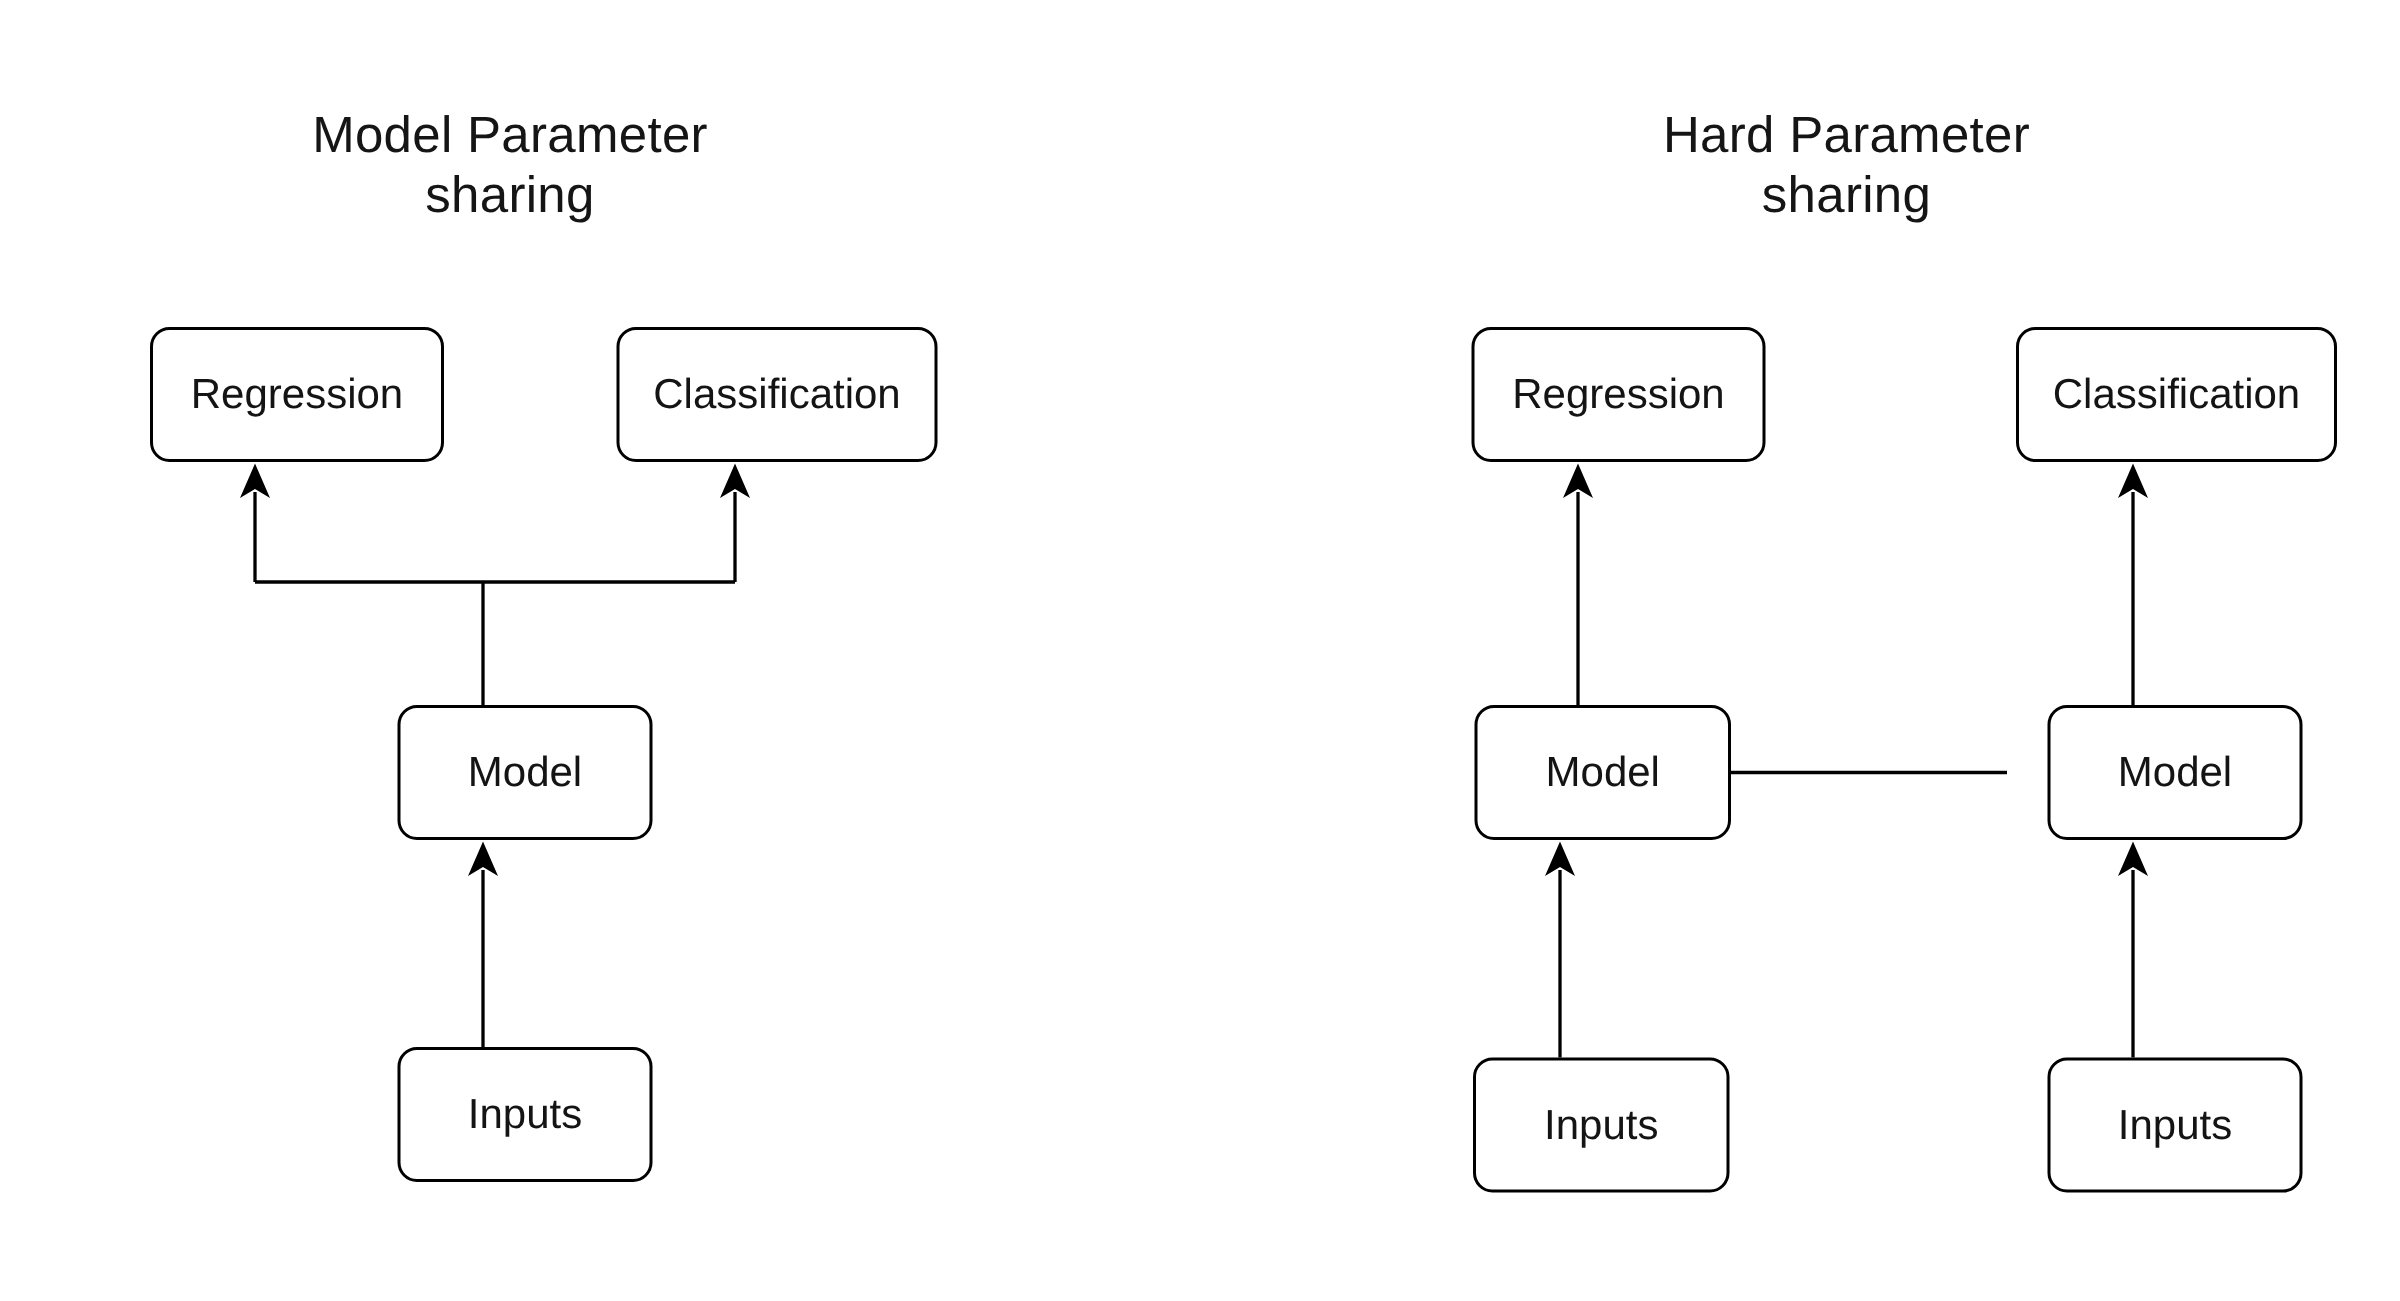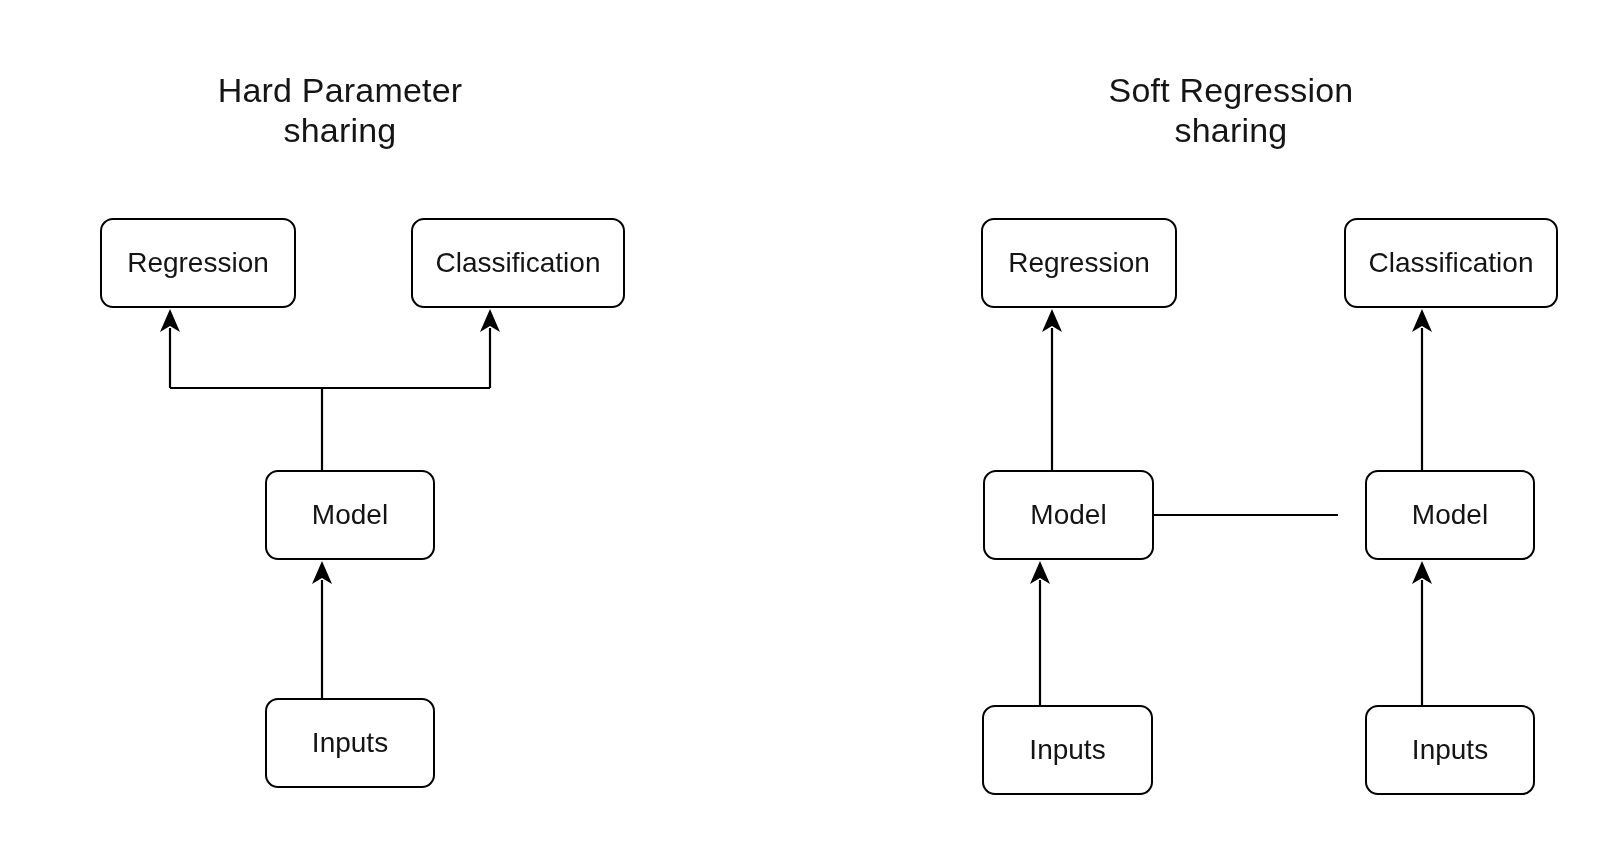--- a/index.html
+++ b/index.html
@@ -76,25 +76,25 @@
     <path class="line" d="M1422,470 V328"></path>
     <polygon class="arrowhead" points="1422,309 1412,332 1422,326 1432,332"></polygon>
     <path class="line" d="M1040,705 V580"></path>
     <polygon class="arrowhead" points="1040,561 1030,584 1040,578 1050,584"></polygon>
     <path class="line" d="M1422,705 V580"></path>
     <polygon class="arrowhead" points="1422,561 1412,584 1422,578 1432,584"></polygon>
     <path class="line" d="M1125,515 H1338"></path>
   </svg>
 
   <div class="diagram-title" style="left:140px; top:70px;">
-    <div>Hard Parameter</div>
+    <div>Model Parameter</div>
     <div>sharing</div>
   </div>
   <div class="diagram-title" style="left:1031px; top:70px;">
-    <div>Soft Regression</div>
+    <div>Hard Parameter</div>
     <div>sharing</div>
   </div>
 
   <div class="node" style="left:72px;  top:218px; width:196px; height:90px;">Regression</div>
   <div class="node" style="left:383px; top:218px; width:214px; height:90px;">Classification</div>
   <div class="node" style="left:237px; top:470px; width:170px; height:90px;">Model</div>
   <div class="node" style="left:237px; top:698px; width:170px; height:90px;">Inputs</div>
 
   <div class="node" style="left:953px;  top:218px; width:196px; height:90px;">Regression</div>
   <div class="node" style="left:1316px; top:218px; width:214px; height:90px;">Classification</div>

